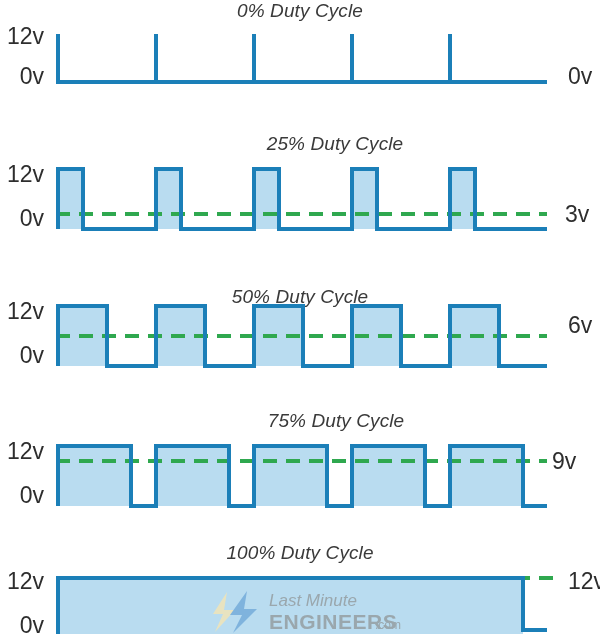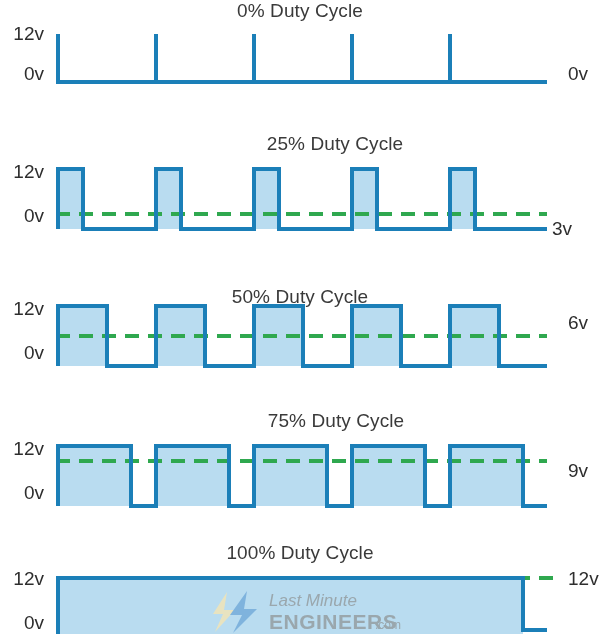--- a/index.html
+++ b/index.html
@@ -27,24 +27,25 @@
   .panel-title {
     position: absolute;
     left: 0;
     width: 600px;
     text-align: center;
     font-size: 19px;
     color: #3a3a3a;
     font-family: "Liberation Sans", sans-serif;
     letter-spacing: 0.1px;
     white-space: nowrap;
+    font-style: italic;
   }
   .axis-label {
     position: absolute;
-    font-size: 19px;
+    font-size: 23px;
     color: #2e2e2e;
     font-family: "Liberation Sans", sans-serif;
     white-space: nowrap;
   }
   .axis-left {
     text-align: right;
     right: auto;
   }
   .axis-right {
     text-align: left;
@@ -93,21 +94,21 @@
 
       <path d="M8,58 L8,10 L8,58 L106,58 L106,10 L106,58 L204,58 L204,10 L204,58
                L302,58 L302,10 L302,58 L400,58 L400,10 L400,58 L497,58" fill="none" stroke="#1b7fb8" stroke-width="4" stroke-linejoin="miter" stroke-linecap="butt"></path>
     </svg>
   </div>
 
   <div class="panel" style="top:133px;height:135px;">
     <div class="panel-title" style="top:0px;padding-left:35px;">25% Duty Cycle</div>
     <div class="axis-label axis-left" style="left:0px;top:28px;width:44px;">12v</div>
     <div class="axis-label axis-left" style="left:0px;top:72px;width:44px;">0v</div>
-    <div class="axis-label axis-right" style="left:552px;top:68px;margin-top:17px;">3v</div>
+    <div class="axis-label axis-right" style="left:565px;top:68px;">3v</div>
 
     <svg class="plot" style="left:50px;top:28px;" width="505" height="74" viewBox="0 0 505 74">
 
       <path d="M8,68 L8,8 L33,8 L33,68 L106,68 L106,8 L131,8 L131,68 L204,68 L204,8
                L229,8 L229,68 L302,68 L302,8 L327,8 L327,68 L400,68 L400,8 L425,8
                L425,68 Z" fill="#b9dcf0" stroke="none"></path>
 
       <line x1="6" y1="53" x2="497" y2="53" stroke="#2fa84f" stroke-width="4" stroke-dasharray="14 9" stroke-linecap="butt"></line>
 
       <path d="M8,68 L8,8 L33,8 L33,68 L106,68 L106,8 L131,8 L131,68 L204,68 L204,8
@@ -131,21 +132,21 @@
       <path d="M8,68 L8,8 L57,8 L57,68 L106,68 L106,8 L155,8 L155,68 L204,68 L204,8
                L253,8 L253,68 L302,68 L302,8 L351,8 L351,68 L400,68 L400,8 L449,8
                L449,68 L497,68" fill="none" stroke="#1b7fb8" stroke-width="4" stroke-linejoin="miter" stroke-linecap="butt"></path>
     </svg>
   </div>
 
   <div class="panel" style="top:410px;height:135px;">
     <div class="panel-title" style="top:0px;margin-left:36px;">75% Duty Cycle</div>
     <div class="axis-label axis-left" style="left:0px;top:28px;width:44px;">12v</div>
     <div class="axis-label axis-left" style="left:0px;top:72px;width:44px;">0v</div>
-    <div class="axis-label axis-right" style="left:568px;top:38px;margin-top:12px;">9v</div>
+    <div class="axis-label axis-right" style="left:552px;top:38px;">9v</div>
 
     <svg class="plot" style="left:50px;top:28px;" width="505" height="74" viewBox="0 0 505 74">
       <path d="M8,68 L8,8 L81,8 L81,68 L106,68 L106,8 L179,8 L179,68 L204,68 L204,8
                L277,8 L277,68 L302,68 L302,8 L375,8 L375,68 L400,68 L400,8 L473,8
                L473,68 Z" fill="#b9dcf0" stroke="none"></path>
 
       <line x1="6" y1="23" x2="497" y2="23" stroke="#2fa84f" stroke-width="4" stroke-dasharray="14 9" stroke-linecap="butt"></line>
       <path d="M8,68 L8,8 L81,8 L81,68 L106,68 L106,8 L179,8 L179,68 L204,68 L204,8
                L277,8 L277,68 L302,68 L302,8 L375,8 L375,68 L400,68 L400,8 L473,8
                L473,68 L497,68" fill="none" stroke="#1b7fb8" stroke-width="4" stroke-linejoin="miter" stroke-linecap="butt"></path>

